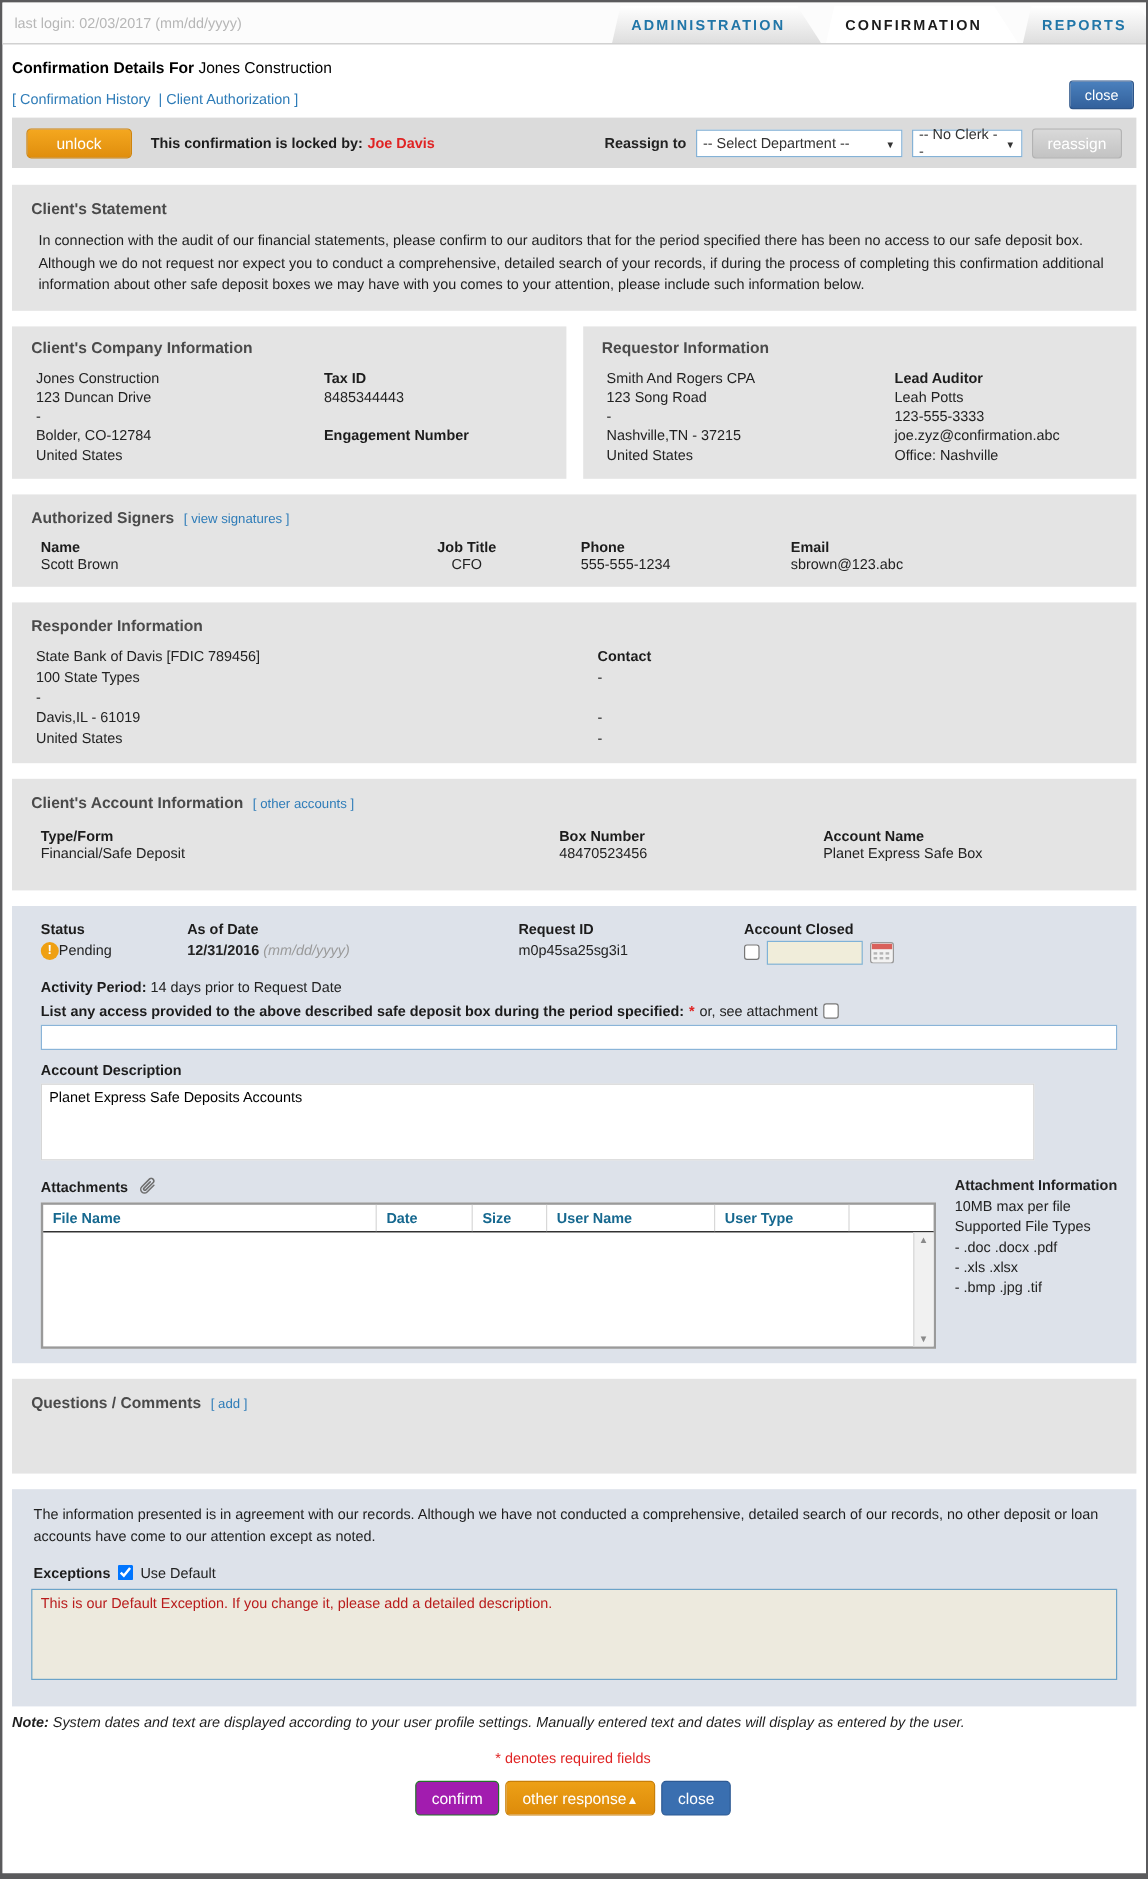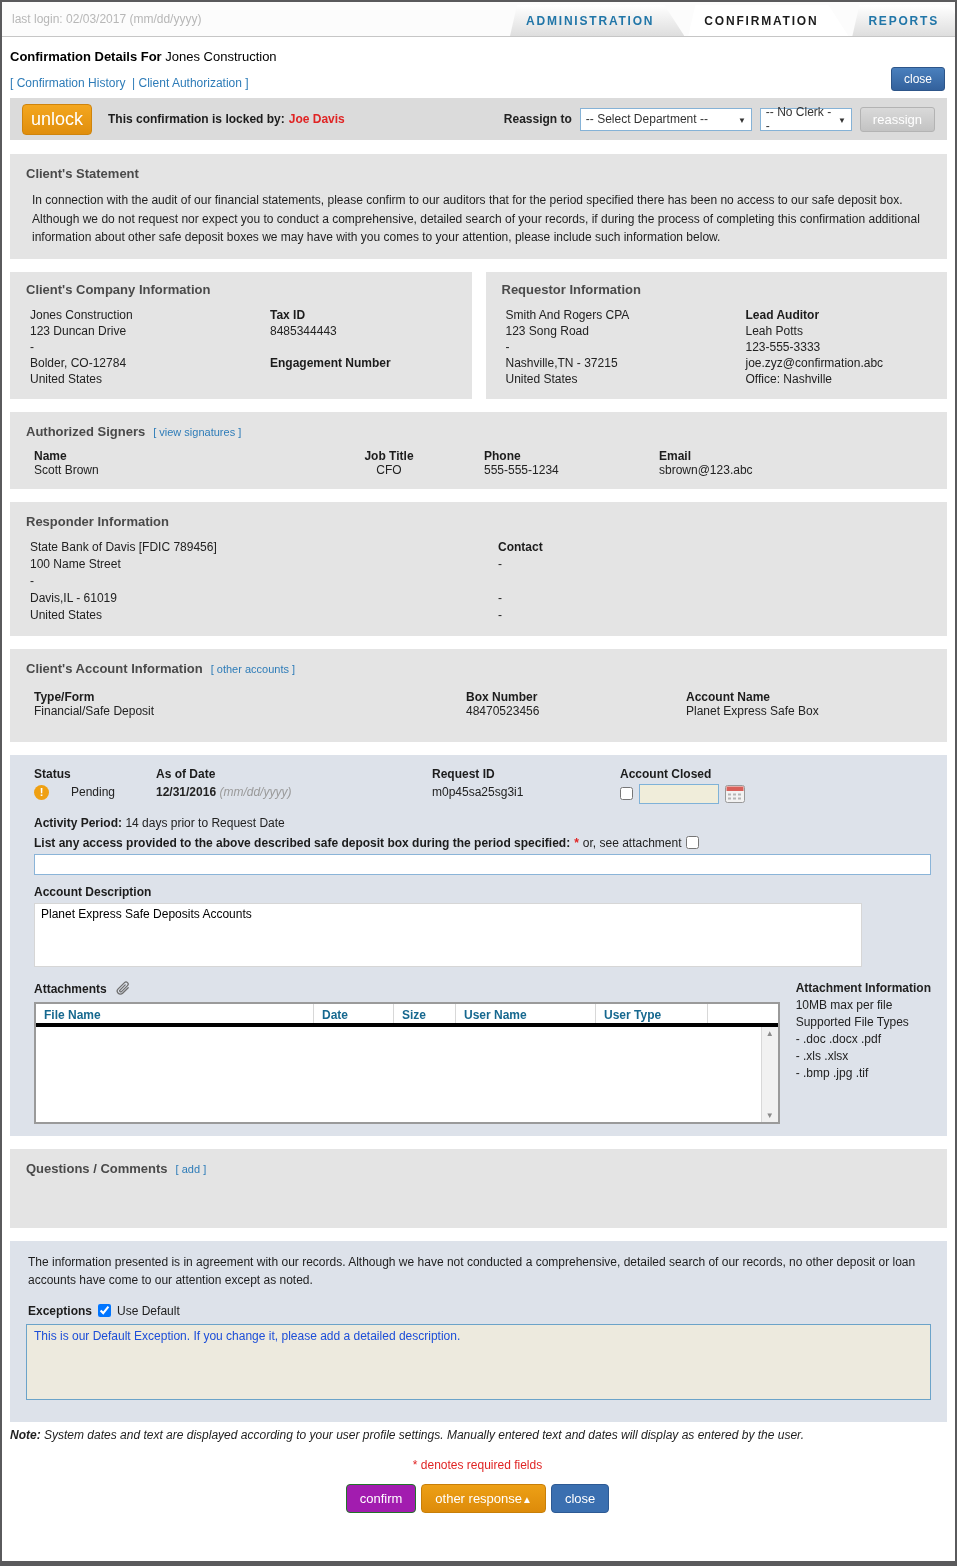--- a/index.html
+++ b/index.html
@@ -23,21 +23,21 @@
   .pagetitle { font-size:13px; color:#000; margin:2px 0 12px; font-weight:normal; }
   .pagetitle b { font-weight:bold; }
   .linkrow { font-size:12px; color:#2e7cb8; }
   a.lnk { color:#2e7cb8; text-decoration:none; cursor:pointer; }
   .btn-close-top { position:absolute; right:10px; top:30px; background:linear-gradient(#4a80bd,#33619c);
         color:#fff; border:1px solid #2d5document589; border:1px solid #2d5589; border-radius:3px; padding:4px 12px; font-size:12px; cursor:pointer; }
 
   
   .lockbar { margin:4px 8px 14px; background:#dbdbdb; height:42px; display:flex; align-items:center; padding:0 12px; }
   .btn-unlock { background:linear-gradient(#f4a71f,#e08e0d); border:1px solid #cf840c; border-radius:4px;
-        color:#fff; font-size:18px; padding:4px 8px; margin-right:16px; cursor:pointer; }
+        color:#fff; font-size:13px; padding:4px 24px; margin-right:16px; cursor:pointer; }
   .locktext { font-weight:bold; color:#1c1c1c; }
   .lockname { color:#e02424; font-weight:bold; margin-left:4px; }
   .reassign { margin-left:auto; display:flex; align-items:center; gap:8px; }
   .reassign-label { font-weight:bold; }
   .selectbox { background:#fff; border:1px solid #85b2d6; height:23px; display:flex; align-items:center;
         justify-content:space-between; padding:0 5px; color:#333; cursor:pointer; }
   .selectbox .arr::after { content:"▼"; font-size:8px; color:#333; margin-left:6px; }
   .sel-dept { width:172px; } .sel-clerk { width:92px; }
   .btn-reassign { background:linear-gradient(#d9d9d9,#c3c3c3); border:1px solid #b3b3b3; border-radius:3px;
         color:#fff; font-size:13px; padding:4px 12px; cursor:default; }
@@ -62,57 +62,57 @@
   .tbl-row { display:flex; padding-left:8px; }
   .signer-c1 { width:260px; } .signer-c2 { width:190px;text-align:center; } .signer-c3 { width:175px; } .signer-c4 { flex:1; }
   .acct-c1 { width:432px; } .acct-c2 { width:220px; } .acct-c3 { flex:1; }
 
   .resp-grid { display:flex; padding-left:4px; }
   .resp-left { width:468px; } .resp-right { flex:1; }
 
   
   .cr-row { display:flex; padding-left:8px; margin-bottom:12px; }
   .cr-c1 { width:122px; } .cr-c2 { width:276px; } .cr-c3 { width:188px; } .cr-c4 { flex:1; }
-  .status-val { display:flex; align-items:center; gap:22px; margin-top:4px; }
+  .status-val { display:flex; align-items:center; gap:0; margin-top:4px; }
   .icon-pending { width:15px; height:15px; border-radius:50%; background:#efa012; color:#fff;
         display:inline-flex; align-items:center; justify-content:center; font-weight:bold; font-size:11px; }
   .icon-pending::after { content:"!"; }
   .fmt { font-style:italic; color:#9a9a9a; font-weight:normal; }
   .ac-widgets { display:flex; align-items:center; gap:6px; margin-top:3px; }
   .ac-input { width:80px; height:20px; background:#f0edda; border:1px solid #7fb2d8; }
   input[type="checkbox"] { width:13px; height:13px; cursor:pointer; }
   .activity { padding-left:8px; margin-bottom:6px; }
   .access-row { padding-left:8px; margin-bottom:4px; display:flex; align-items:center; gap:4px; flex-wrap:nowrap; }
   .req-star { color:#e02424; font-weight:bold; }
   .access-input { display:block; width:calc(100% - 8px); margin:2px 0 10px 8px; height:21px;
         border:1px solid #8ab4d8; background:#fff; padding:0 4px; font:inherit; }
   .desc-label { padding-left:8px; margin-bottom:4px; }
   .desc-area { display:block; margin-left:8px; width:828px; height:64px; border:1px solid #d6d6d6;
         background:#fff; font:inherit; font-size:12px; padding:3px 6px; resize:none; }
   .attach-wrap { display:flex; margin-top:14px; padding-left:8px; }
   .attach-left { width:748px; }
   .attach-label { display:flex; align-items:center; gap:8px; margin-bottom:5px; }
   .filetable { border:2px solid #9a9a9a; background:#fff; height:122px; position:relative; }
-  .ft-head { display:flex; height:23px; border-bottom:4px solid #000000; }
+  .ft-head { display:flex; height:23px; border-bottom:1px solid #000000; }
   .ft-th { font-weight:bold; color:#16688f; font-size:12px; padding:4px 8px; border-right:1px solid #d8d8d8; }
   .ft-c1 { width:278px; } .ft-c2 { width:80px; } .ft-c3 { width:62px; } .ft-c4 { width:140px; } .ft-c5 { width:112px; } .ft-c6 { flex:1; border-right:none; }
   .ft-scroll { position:absolute; top:23px; right:0; bottom:0; width:17px; background:#f1f1f1;
         border-left:1px solid #d8d8d8; }
   .ft-scroll .up, .ft-scroll .dn { position:absolute; left:0; right:0; text-align:center; color:#8a8a8a; font-size:8px; cursor:pointer; }
   .ft-scroll .up { top:2px; } .ft-scroll .dn { bottom:2px; }
   .ft-scroll .up::after { content:"▲"; } .ft-scroll .dn::after { content:"▼"; }
   .attach-info { margin-left:16px; }
   .attach-info .hd { font-weight:bold; white-space:nowrap; margin-bottom:2px; }
   .attach-info .line { line-height:17px; }
 
   
   .questions { padding-bottom:42px; }
   .exc-row { display:flex; align-items:center; gap:6px; margin-top:14px; padding-left:2px; }
   .exc-area { display:block; width:100%; height:76px; margin-top:6px; background:#edead e; background:#edeade;
-        border:1px solid #6ba3c9; font:inherit; font-size:12px; color:#1d4ed8; padding:4px 7px; resize:none; }
+        border:1px solid #6ba3c9; font:inherit; font-size:12px; color:#b91c1c; padding:4px 7px; resize:none; }
   .rs-pad { padding-bottom:22px; }
 
   
   .footer { padding:6px 10px 0 8px; }
   .note { font-style:italic; font-size:12px; color:#1e1e1e; }
   .note b { font-weight:bold; }
   .required { text-align:center; color:#e02424; font-size:12px; margin:16px 0 12px; }
   .btnrow { display:flex; justify-content:center; gap:5px; }
   .btn-confirm { background:#a21caf; border:1px solid #227428; }
   .btn-other { background:linear-gradient(#eda016,#dd8b0a); border:1px solid #c87f08; }
@@ -234,21 +234,21 @@
       <div class="signer-c3">555-555-1234</div>
       <div class="signer-c4">sbrown@123.abc</div>
     </div>
   </div>
 
   <div class="section">
     <h2 class="sec">Responder Information</h2>
     <div class="resp-grid">
       <div class="resp-left">
         <div class="line" style="line-height:17px">State Bank of Davis [FDIC 789456]</div>
-        <div class="line" style="line-height:17px">100 Name Street</div>
+        <div class="line" style="line-height:17px">100 State Types</div>
         <div class="line" style="line-height:17px">-</div>
         <div class="line" style="line-height:17px">Davis,IL - 61019</div>
         <div class="line" style="line-height:17px">United States</div>
       </div>
       <div class="resp-right">
         <div class="line lbl" style="line-height:17px">Contact</div>
         <div class="line" style="line-height:17px;min-height:17px">-</div>
         <div class="line" style="line-height:17px;min-height:17px"></div>
         <div class="line" style="line-height:17px;min-height:17px">-</div>
         <div class="line" style="line-height:17px;min-height:17px">-</div>

